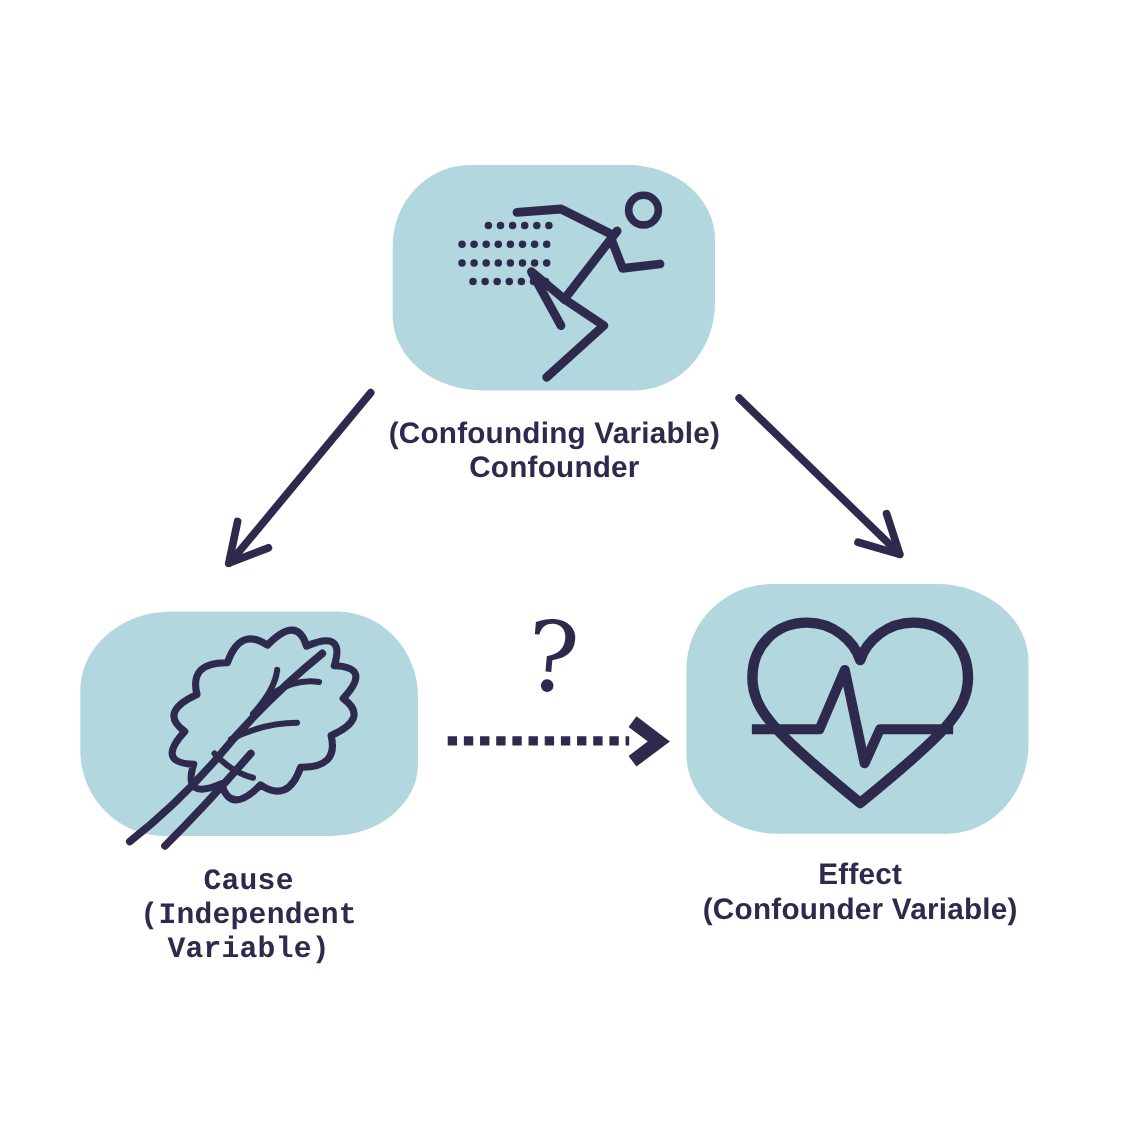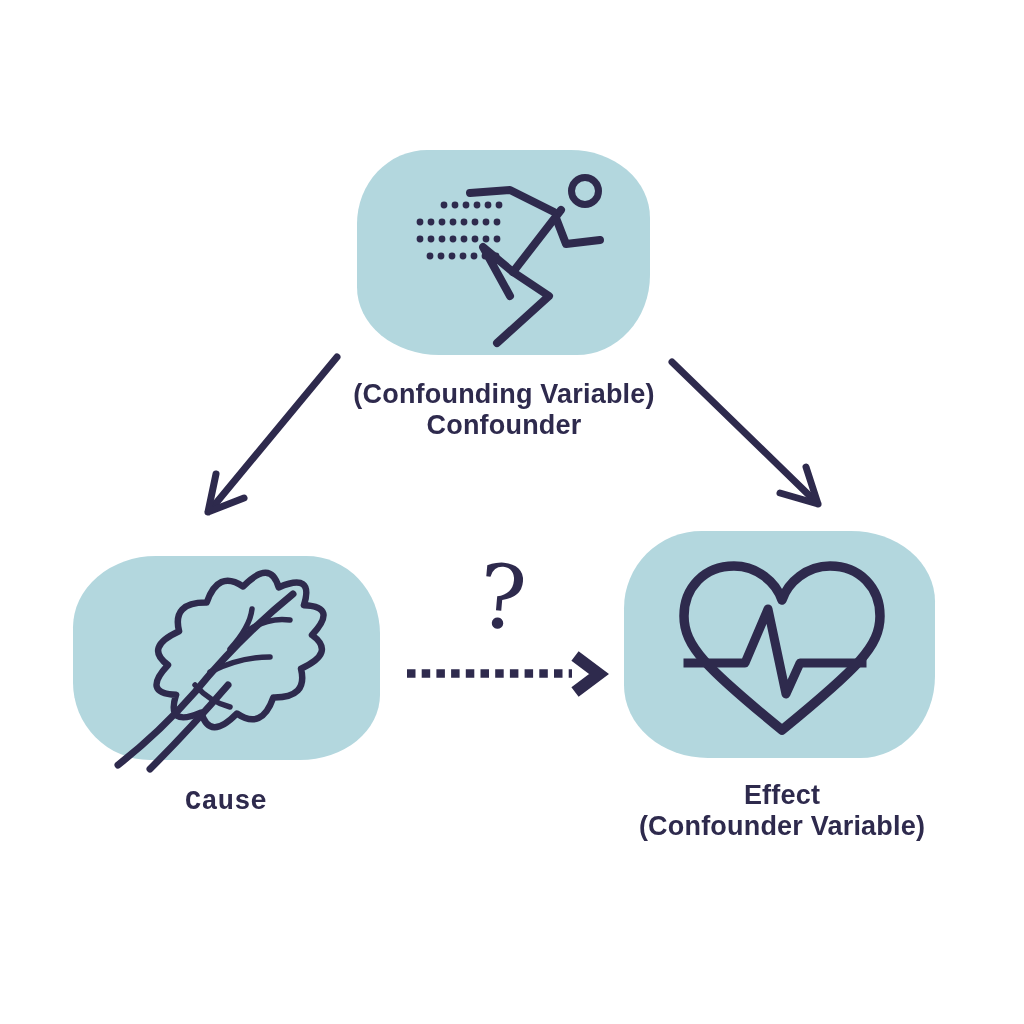--- a/index.html
+++ b/index.html
@@ -152,20 +152,21 @@
         <path stroke-width="7" d="M65,207 Q105,167 143,123"></path>
 
         <path stroke-width="5.5" d="M125,110 Q155,95 185,95"></path>
         <path stroke-width="5.5" d="M145,87 Q165,65 167,47"></path>
         <path stroke-width="5.5" d="M165,67 Q185,55 205,58"></path>
         <path stroke-width="5.5" d="M110,123 Q125,140 145,145"></path>
       </g>
     </svg>
     <div class="node-label" style="left:-27px; top:231px;font-family:Liberation Mono, monospace;">
       <div>Cause</div>
+      <div>(Independent Variable)</div>
     </div>
   </div>
 
   <div class="node" style="left:624px; top:531px;">
     <div class="blob blob-effect"></div>
     <svg class="icon-svg" style="left:36px; top:14px;" width="250" height="210" viewBox="0 0 250 210" aria-hidden="true">
       <g class="ink-stroke">
 
         <path stroke-width="9.5" stroke-linejoin="round" stroke-linecap="round" d="M122,55 C116,37 97,21 74,21 C44,21 24,43 24,71 C24,101 46,123 122,185 C198,123 220,101 220,71 C220,43 200,21 170,21 C147,21 128,37 122,55 Z"></path>
 

